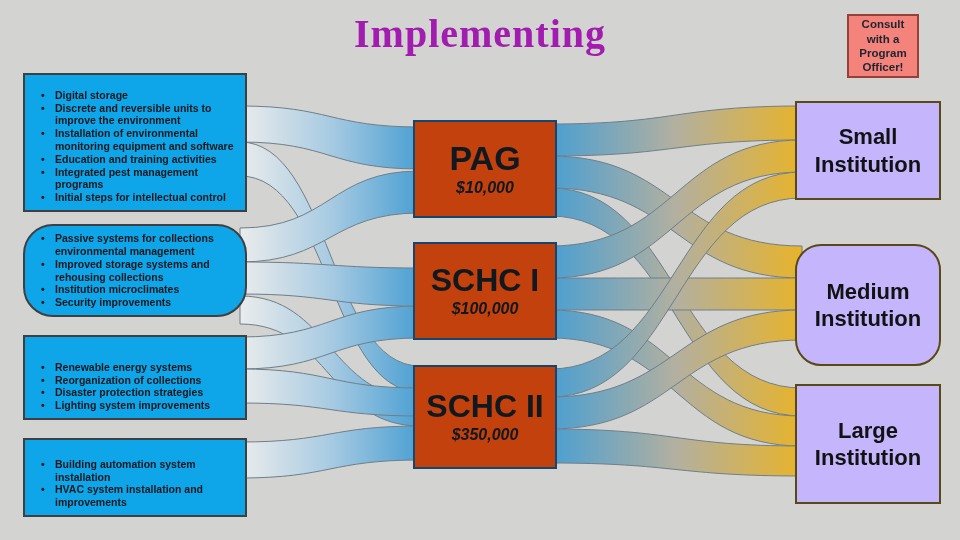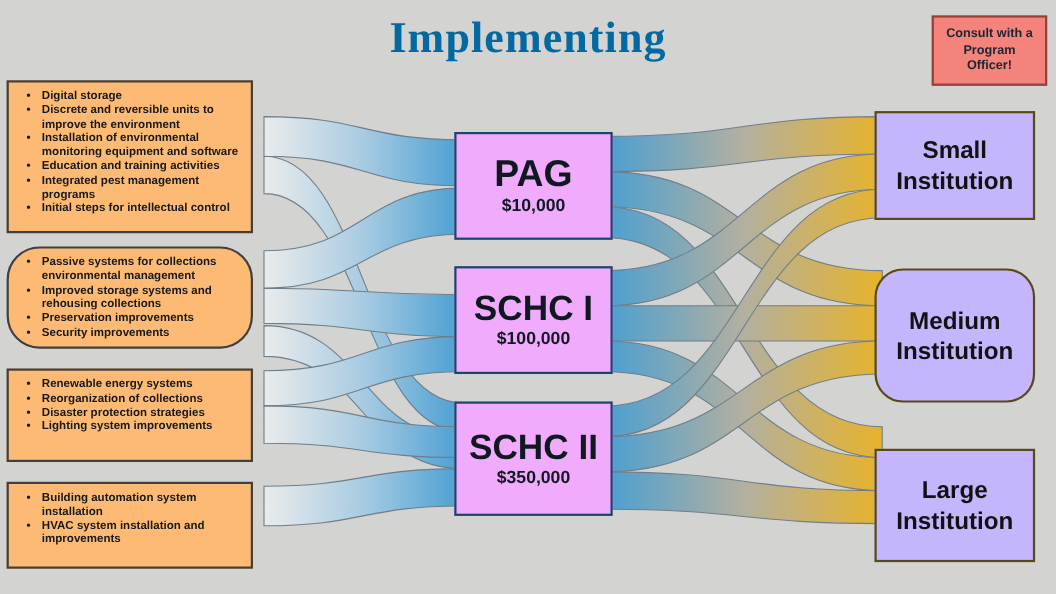--- a/index.html
+++ b/index.html
@@ -6,48 +6,48 @@
   .canvas{
     position:relative;width:960px;height:540px;overflow:hidden;
     background:#d3d3d1;
     font-family:"Liberation Sans","DejaVu Sans",sans-serif;
   }
   #ribbons{position:absolute;left:0;top:0;width:960px;height:540px;}
   .slide-title{
     position:absolute;left:0;right:0;top:10px;margin:0;
     text-align:center;
     font-family:"Liberation Serif","DejaVu Serif",serif;
-    font-weight:bold;font-size:40px;color:#0369a1;letter-spacing:1px;
+    font-weight:bold;font-size:40px;color:#a21caf;letter-spacing:1px;
   }
   .note{
-    position:absolute;left:847px;top:14px;width:105px;height:64px;
+    position:absolute;left:847px;top:14px;width:72px;height:64px;
     background:#f4837b;border:2px solid #97403a;box-sizing:border-box;
     display:flex;align-items:center;justify-content:center;text-align:center;
     font-weight:bold;font-size:11.5px;line-height:1.25;color:#1d2531;
     padding:2px 6px;
   }
   .listbox{
-    position:absolute;left:6px;width:224px;box-sizing:border-box;
-    background:#fdba74;border:2px solid #3f3f3f;
-    display:flex;align-items:flex-start;
+    position:absolute;left:23px;width:224px;box-sizing:border-box;
+    background:#0ea5e9;border:2px solid #3f3f3f;
+    display:flex;align-items:flex-end;
   }
   .listbox ul{list-style:none;margin:0;padding:6px 8px 6px 16px;}
   .listbox li{
     position:relative;padding-left:14px;
     font-size:10.5px;font-weight:bold;line-height:1.22;color:#16181c;
   }
   .listbox li::before{content:"\2022";position:absolute;left:0;top:0;}
   .program{
     position:absolute;left:413px;width:144px;box-sizing:border-box;
-    background:#f0abfc;border:2px solid #17456b;
+    background:#c2410c;border:2px solid #17456b;
     display:flex;flex-direction:column;align-items:center;justify-content:center;
     color:#101820;
   }
   .program .pname{font-weight:bold;font-size:32px;line-height:1.05;}
-  .program .pamount{font-weight:bold;font-size:16px;margin-top:3px;}
+  .program .pamount{font-weight:bold;font-size:16px;margin-top:3px;font-style:italic;}
   .inst{
     position:absolute;left:795px;width:146px;box-sizing:border-box;
     background:#c4b5fd;border:2px solid #584a15;
     display:flex;align-items:center;justify-content:center;text-align:center;
     font-weight:bold;font-size:22px;line-height:1.25;color:#121212;
     padding:4px 10px;
   }
 </style>
 </head>
 <body>
@@ -172,21 +172,21 @@
         <li>Installation of environmental monitoring equipment and software</li>
         <li>Education and training activities</li>
         <li>Integrated pest management programs</li>
         <li>Initial steps for intellectual control</li>
       </ul>
   </div>
   <div class="listbox" style="top:224px;height:93px;border-radius:30px;">
     <ul>
         <li>Passive systems for collections environmental management</li>
         <li>Improved storage systems and rehousing collections</li>
-        <li>Preservation improvements</li>
+        <li>Institution microclimates</li>
         <li>Security improvements</li>
       </ul>
   </div>
   <div class="listbox" style="top:335px;height:85px;">
     <ul>
         <li>Renewable energy systems</li>
         <li>Reorganization of collections</li>
         <li>Disaster protection strategies</li>
         <li>Lighting system improvements</li>
       </ul>
@@ -206,15 +206,15 @@
     <div class="pname">SCHC I</div>
     <div class="pamount">$100,000</div>
   </div>
   <div class="program" style="top:365px;height:104px;">
     <div class="pname">SCHC II</div>
     <div class="pamount">$350,000</div>
   </div>
 
   <div class="inst" style="top:101px;height:99px;">Small Institution</div>
   <div class="inst" style="top:244px;height:122px;border-radius:26px;">Medium Institution</div>
-  <div class="inst" style="top:408px;height:103px;">Large Institution</div>
+  <div class="inst" style="top:384px;height:120px;">Large Institution</div>
 
 </div>
 
 </body></html>

